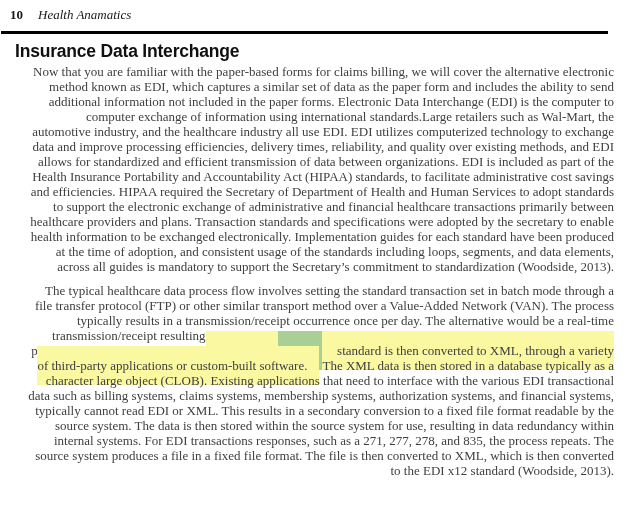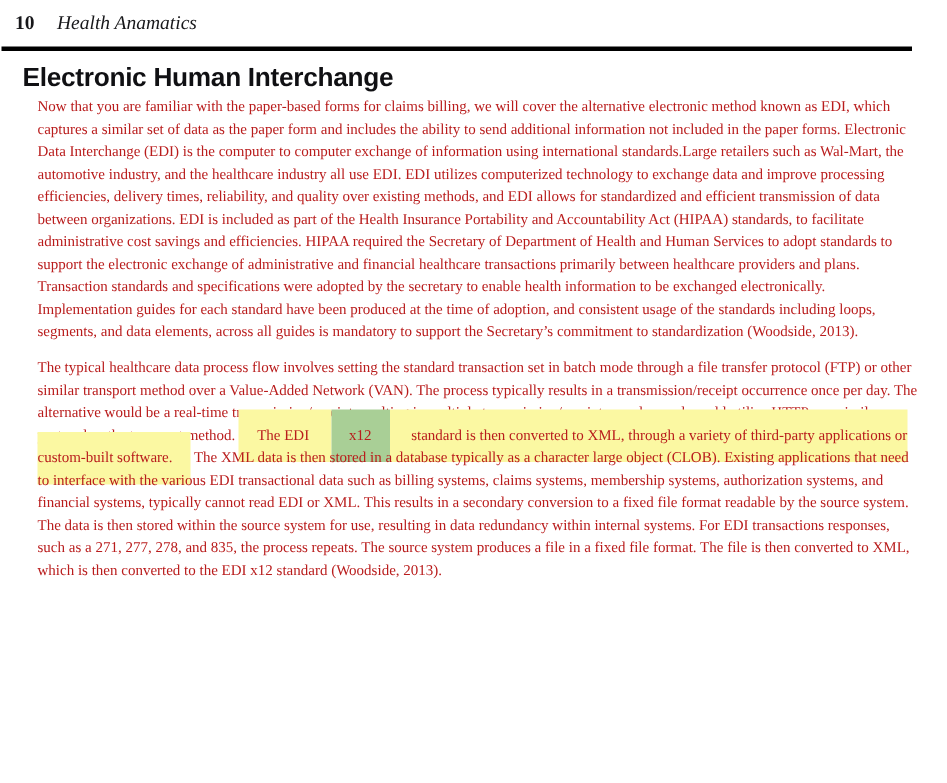--- a/index.html
+++ b/index.html
@@ -41,44 +41,44 @@
     font-family: "Liberation Sans", sans-serif;
     font-weight: bold;
     font-size: 17.5px;
     letter-spacing: -0.2px;
     color: #101013;
   }
   .body-text {
     position: absolute;
     top: 64px; left: 25px;
     width: 589px;
-    font-size: 10px;
+    font-size: 13px;
     line-height: 15px;
-    text-align: left;
-    color: #b91c1c;
+    text-align: right;
+    color: #404040;
   }
   .body-text p { margin: 0; }
   .body-text p + p { margin-top: 9px; }
   mark {
     color: inherit;
     background: transparent;
     padding: 12px;
   }
 </style>
 </head>
 <body>
 
 <div class="page">
 
   <div class="running-head">
     <span class="page-num">10</span><span class="book-title">Health Anamatics</span>
   </div>
 
   <div class="header-rule"></div>
 
-  <h1 class="section-heading">Electronic Human Interchange</h1>
+  <h1 class="section-heading">Insurance Data Interchange</h1>
 
   <div class="body-text">
     <p>Now that you are familiar with the paper-based forms for claims billing, we will cover the alternative electronic method known as EDI, which captures a similar set of data as the paper form and includes the ability to send additional information not included in the paper forms. Electronic Data Interchange (EDI) is the computer to computer exchange of information using international standards.Large retailers such as Wal-Mart, the automotive industry, and the healthcare industry all use EDI. EDI utilizes computerized technology to exchange data and improve processing efficiencies, delivery times, reliability, and quality over existing methods, and EDI allows for standardized and efficient transmission of data between organizations. EDI is included as part of the Health Insurance Portability and Accountability Act (HIPAA) standards, to facilitate administrative cost savings and efficiencies. HIPAA required the Secretary of Department of Health and Human Services to adopt standards to support the electronic exchange of administrative and financial healthcare transactions primarily between healthcare providers and plans. Transaction standards and specifications were adopted by the secretary to enable health information to be exchanged electronically. Implementation guides for each standard have been produced at the time of adoption, and consistent usage of the standards including loops, segments, and data elements, across all guides is mandatory to support the Secretary’s commitment to standardization (Woodside, 2013).</p>
     <p><span>The typical healthcare data process flow involves setting the standard transaction set in batch mode through a file transfer protocol (FTP) or other similar transport method over a Value-Added Network (VAN).  The process typically results in a transmission/receipt occurrence once per day. The alternative would be a real-time transmission/receipt resulting in multiple transmission/receipts per day, and would utilize HTTP or a similar protocol as the transport method. </span><mark style="background-color: rgb(251, 248, 162);">The EDI </mark><mark style="background-color: rgb(169, 207, 150);">x12</mark><mark style="background-color: rgb(251, 248, 162);"> standard is then converted to XML, through a variety of third-party applications or custom-built software.</mark><span> The XML data is then stored in a database typically as a character large object (CLOB). Existing applications that need to interface with the various EDI transactional data such as billing systems, claims systems, membership systems, authorization systems, and financial systems, typically cannot read EDI or XML. This results in a secondary conversion to a fixed file format readable by the source system. The data is then stored within the source system for use, resulting in data redundancy within internal systems. For EDI transactions responses, such as a 271, 277, 278, and 835, the process repeats. The source system produces a file in a fixed file format. The file is then converted to XML, which is then converted to the EDI x12 standard (Woodside, 2013).</span></p>
   </div>
 
 </div>
 
 </body></html>

